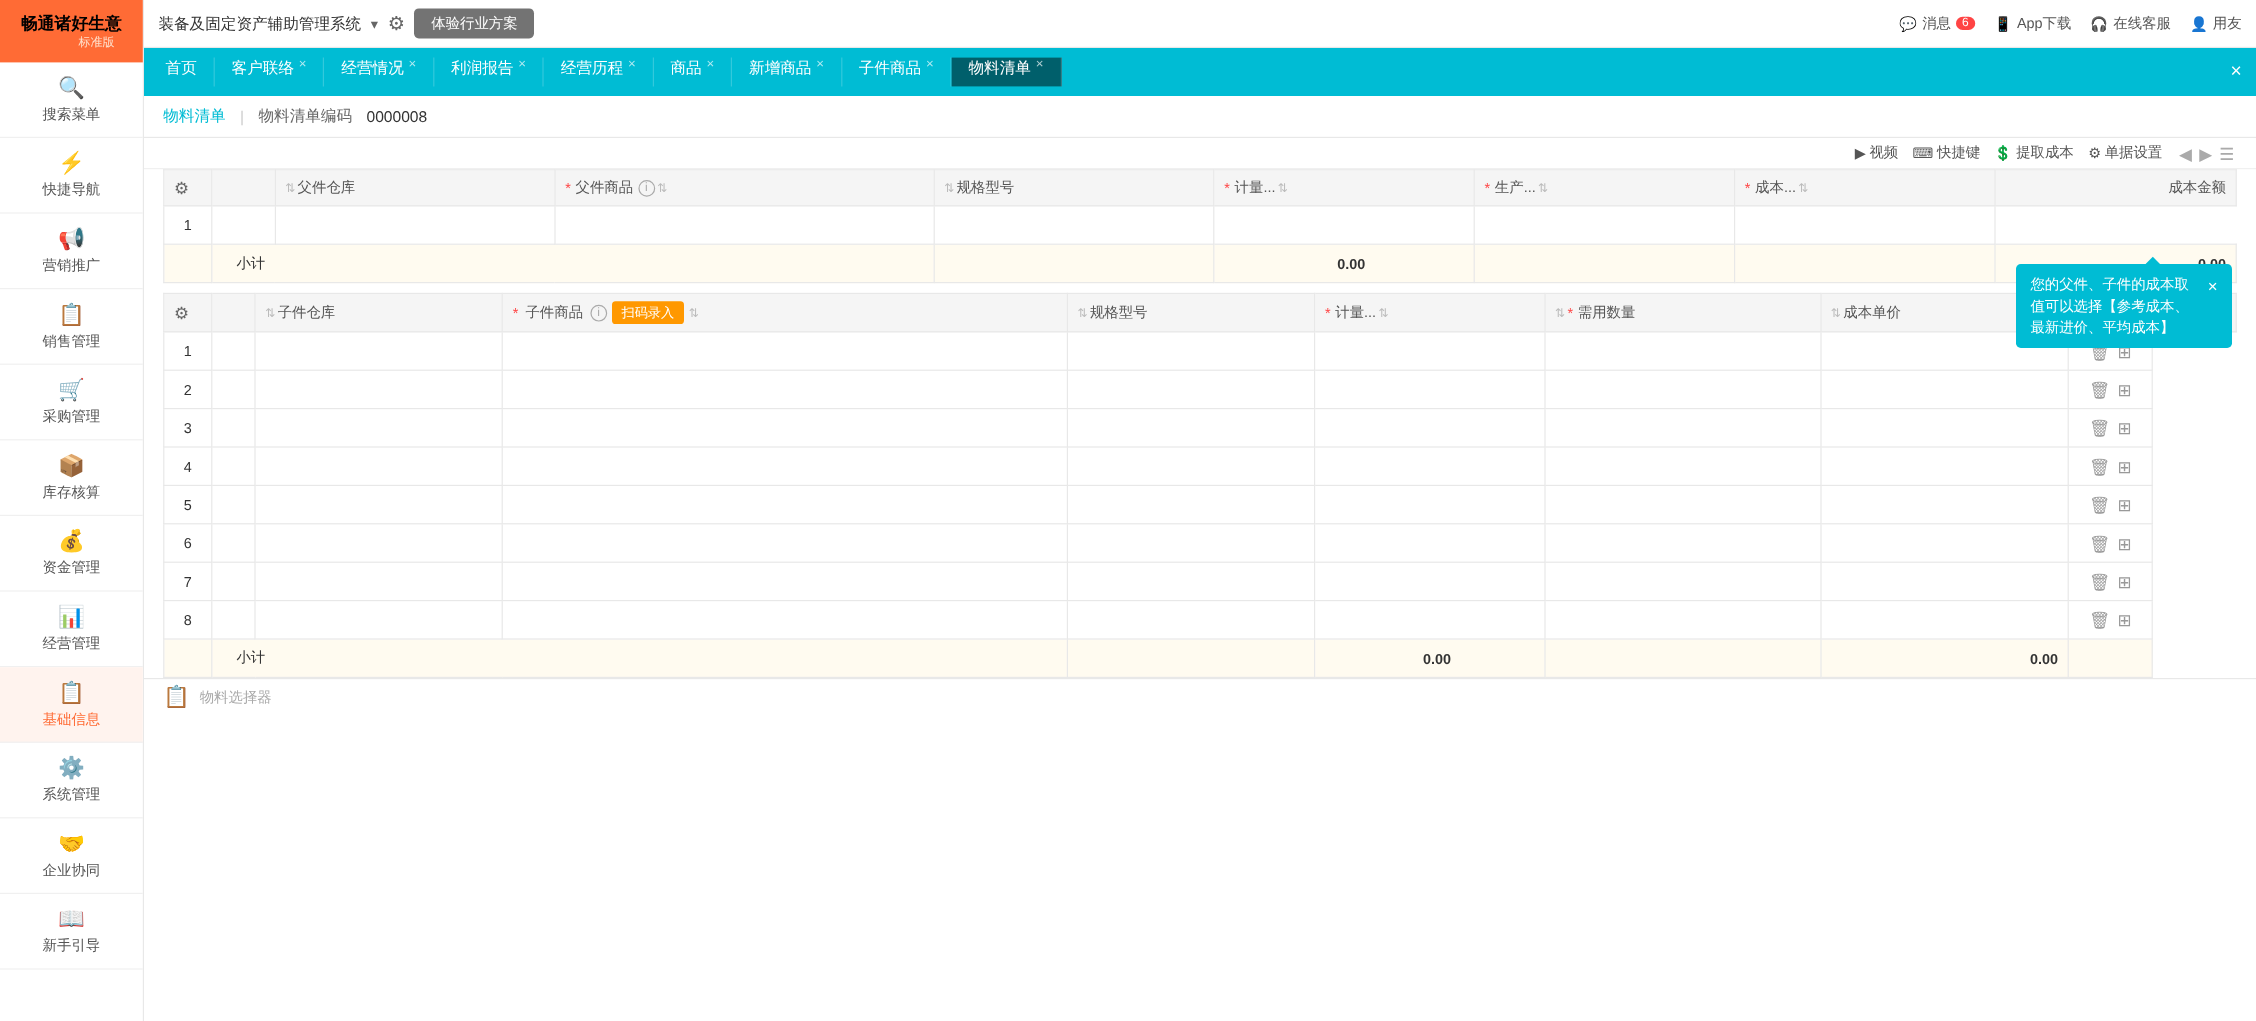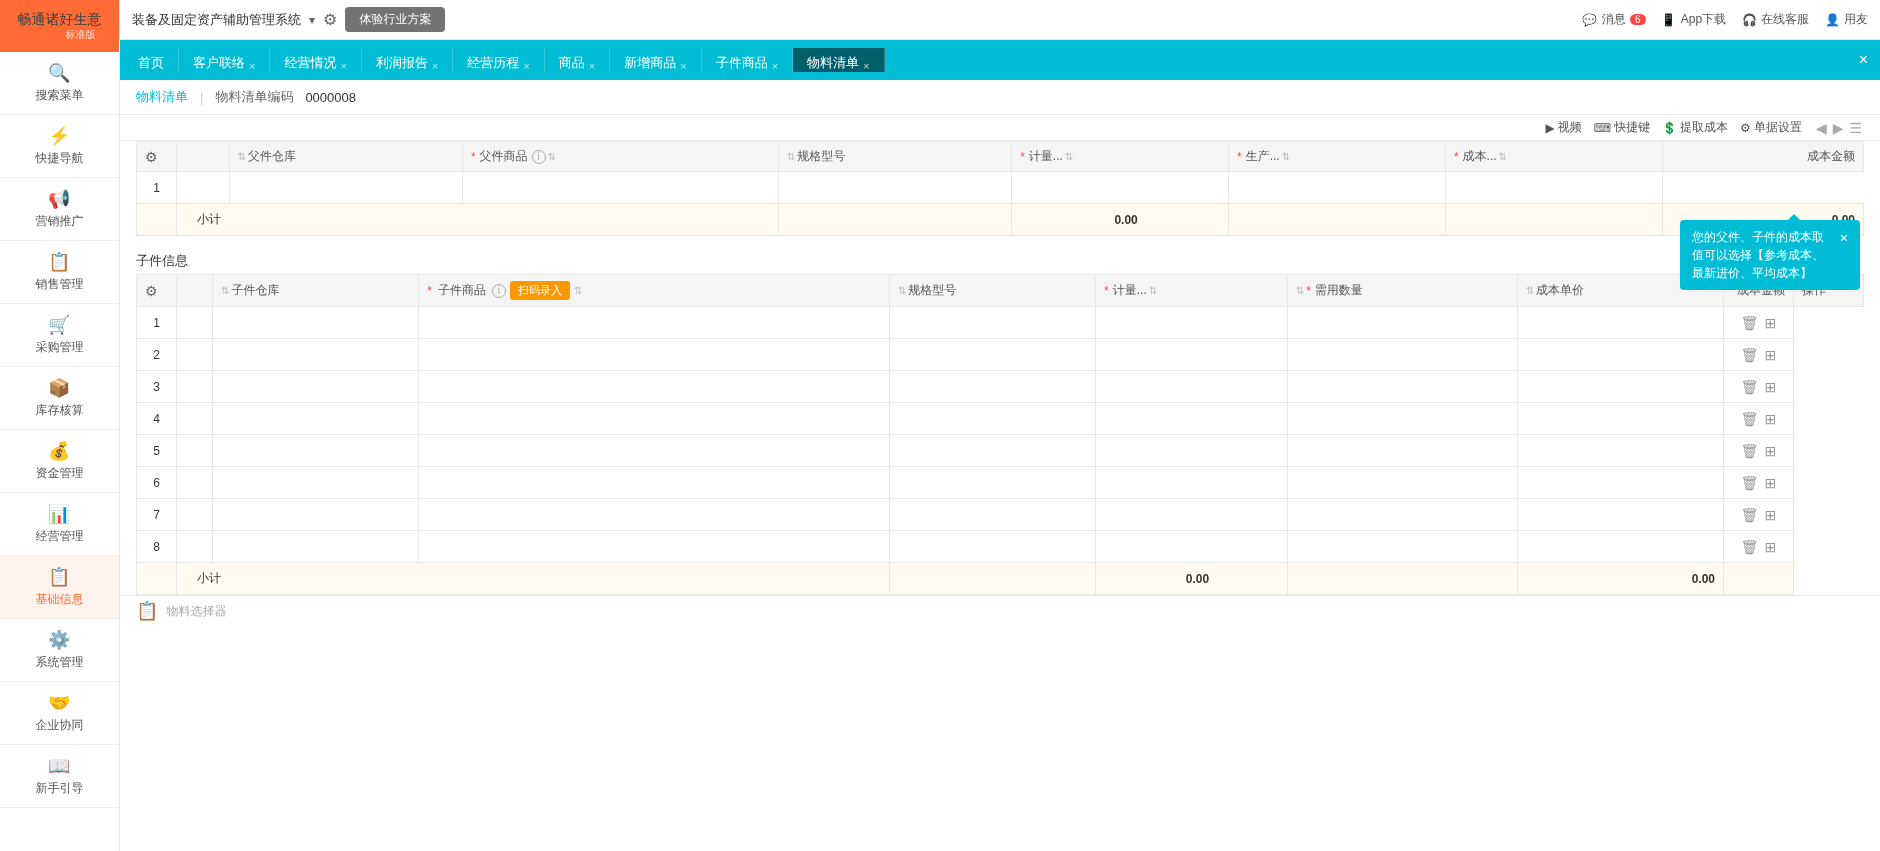--- a/index.html
+++ b/index.html
@@ -19,23 +19,23 @@
       width: 100%;
       background: #ff6b35;
       padding: 10px;
       display: flex;
       flex-direction: column;
       align-items: center;
       justify-content: center;
       min-height: 50px;
     }
     .sidebar-logo-text {
-      color: #404040;
+      color: #000000;
       font-size: 14px;
-      font-weight: normal;
+      font-weight: bold;
       line-height: 1.3;
     }
     .sidebar-logo-sub {
       color: #ffe0cc;
       font-size: 10px;
       margin-left: 42px;
     }
     .sidebar-item {
       width: 100%;
       display: flex;
@@ -116,21 +116,21 @@
       background: #00bcd4;
       display: flex;
       align-items: center;
       padding: 0 4px;
       flex-shrink: 0;
       overflow: hidden;
     }
     .nav-tab {
       height: 24px;
       display: flex;
-      align-items: flex-end;
+      align-items: flex-start;
       padding: 0 14px;
       color: #fff;
       font-size: 13px;
       cursor: pointer;
       white-space: nowrap;
       gap: 4px;
       border-right: 1px solid rgba(255,255,255,0.2);
     }
     .nav-tab.active {
       background: #005f6b;
@@ -559,21 +559,20 @@
             <td style="text-align:center; font-weight:bold;">0.00</td>
             <td></td>
             <td></td>
             <td style="text-align:right; font-weight:bold;">0.00</td>
           </tr>
         </tbody>
       </table>
     </div>
 
     <div class="section" style="margin-top:8px;">
-      <div class="section-title">子件信息</div>
       <table class="data-table">
         <thead>
           <tr>
             <th style="width:36px;">
               <span class="gear-icon">⚙</span>
             </th>
             <th style="width:36px;"></th>
             <th>
               <div class="col-header-with-sort">
                 <span class="sort-arrows">⇅</span>

